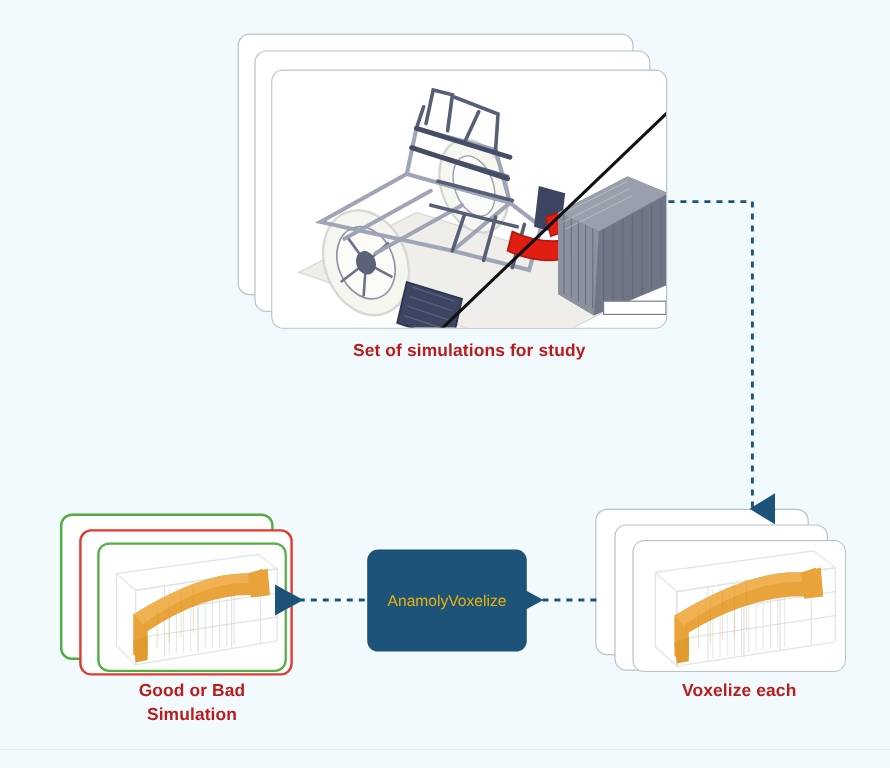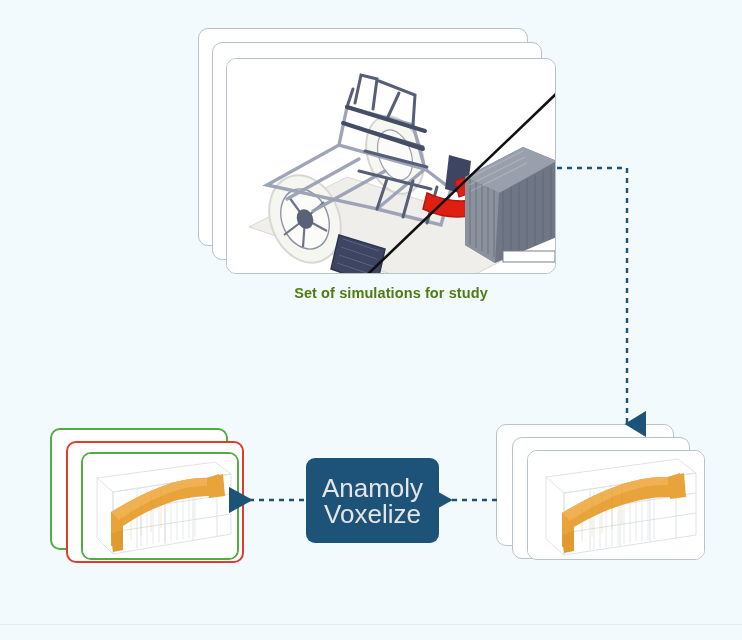--- a/index.html
+++ b/index.html
@@ -19,37 +19,37 @@
     border:1px solid #b9c2c8;
     border-radius:10px;
     box-sizing:border-box;
     overflow:hidden;
   }
   .card.g{border-color:#4fae3f;border-width:2px;}
   .card.r{border-color:#e03b2f;border-width:2px;}
 
   .caption{
     position:absolute;
-    color:#4d7c0f;
+    color:#b91c1c;
     font-size:14.5px;
     font-weight:bold;
     text-align:center;
     line-height:20px;
     letter-spacing:.1px;
   }
 
   
   #detector{
     position:absolute;
     left:306px;top:458px;width:133px;height:85px;
     background:#1d5379;
     border-radius:9px;
-    display:flex;flex-direction:column;
+    display:flex;flex-direction:row;
     align-items:center;justify-content:center;
-    color:#e5e5e5;font-size:26px;line-height:26px;
+    color:#eab308;font-size:13px;line-height:26px;
     text-align:center;
   }
 
   svg.lay{position:absolute;left:0;top:0;width:742px;height:640px;overflow:visible;}
   .bottomline{
     position:absolute;left:0;top:624px;width:742px;height:1px;
     background:#e3edf2;
   }
 </style>
 </head>
@@ -152,20 +152,21 @@
       <path d="M34 62 Q96 24 140 26 L140 34 Q98 32 42 70 Z" fill="#f0b152"></path>
       <path d="M140 26 L156 22 L158 46 L142 48 Z" fill="#e8a33a"></path>
       <path d="M34 84 L46 80 L46 100 L36 102 Z" fill="#e09a2f"></path>
       <g stroke="#d4922c" stroke-width="0.5" opacity="0.5">
         <path d="M44 66 L44 94 M54 58 L54 90 M64 50 L64 86 M74 43 L74 82 M84 37 L84 78 M94 32 L94 74"></path>
       </g>
     </svg>
   </div>
 
   <div class="caption" style="left:527px;top:566px;width:178px;">
+    <div>Voxelize each</div>
   </div>
 
   <div id="detector">
     <div>Anamoly</div>
     <div>Voxelize</div>
   </div>
 
   <div class="card g" style="left:50px;top:428px;width:178px;height:122px;"></div>
   <div class="card r" style="left:66px;top:441px;width:178px;height:122px;"></div>
 
@@ -185,20 +186,24 @@
       <path d="M28 58 Q86 22 124 24 L136 20 L140 40 L130 42 Q88 40 40 72 L40 92 L28 92 Z" fill="#e8a33a"></path>
       <path d="M28 58 Q86 22 124 24 L124 32 Q88 30 36 66 Z" fill="#f0b152"></path>
       <path d="M124 24 L140 20 L142 42 L126 44 Z" fill="#e8a33a"></path>
       <path d="M28 80 L40 76 L40 96 L30 98 Z" fill="#e09a2f"></path>
       <g stroke="#d4922c" stroke-width="0.5" opacity="0.5">
         <path d="M38 62 L38 90 M48 55 L48 86 M58 47 L58 82 M68 40 L68 78 M78 35 L78 74"></path>
       </g>
     </svg>
   </div>
 
+  <div class="caption" style="left:71px;top:566px;width:178px;">
+    <div>Good or Bad</div>
+    <div>Simulation</div>
+  </div>
 
   <svg class="lay">
     <defs>
       <marker id="ah-down" markerWidth="11" markerHeight="11" refX="5.5" refY="8" orient="auto">
         <path d="M0 0 L11 0 L5.5 9 Z" fill="#1d5379"></path>
       </marker>
       <marker id="ah-left" markerWidth="11" markerHeight="11" refX="3" refY="5.5" orient="auto">
         <path d="M11 0 L11 11 L1 5.5 Z" fill="#1d5379"></path>
       </marker>
     </defs>

